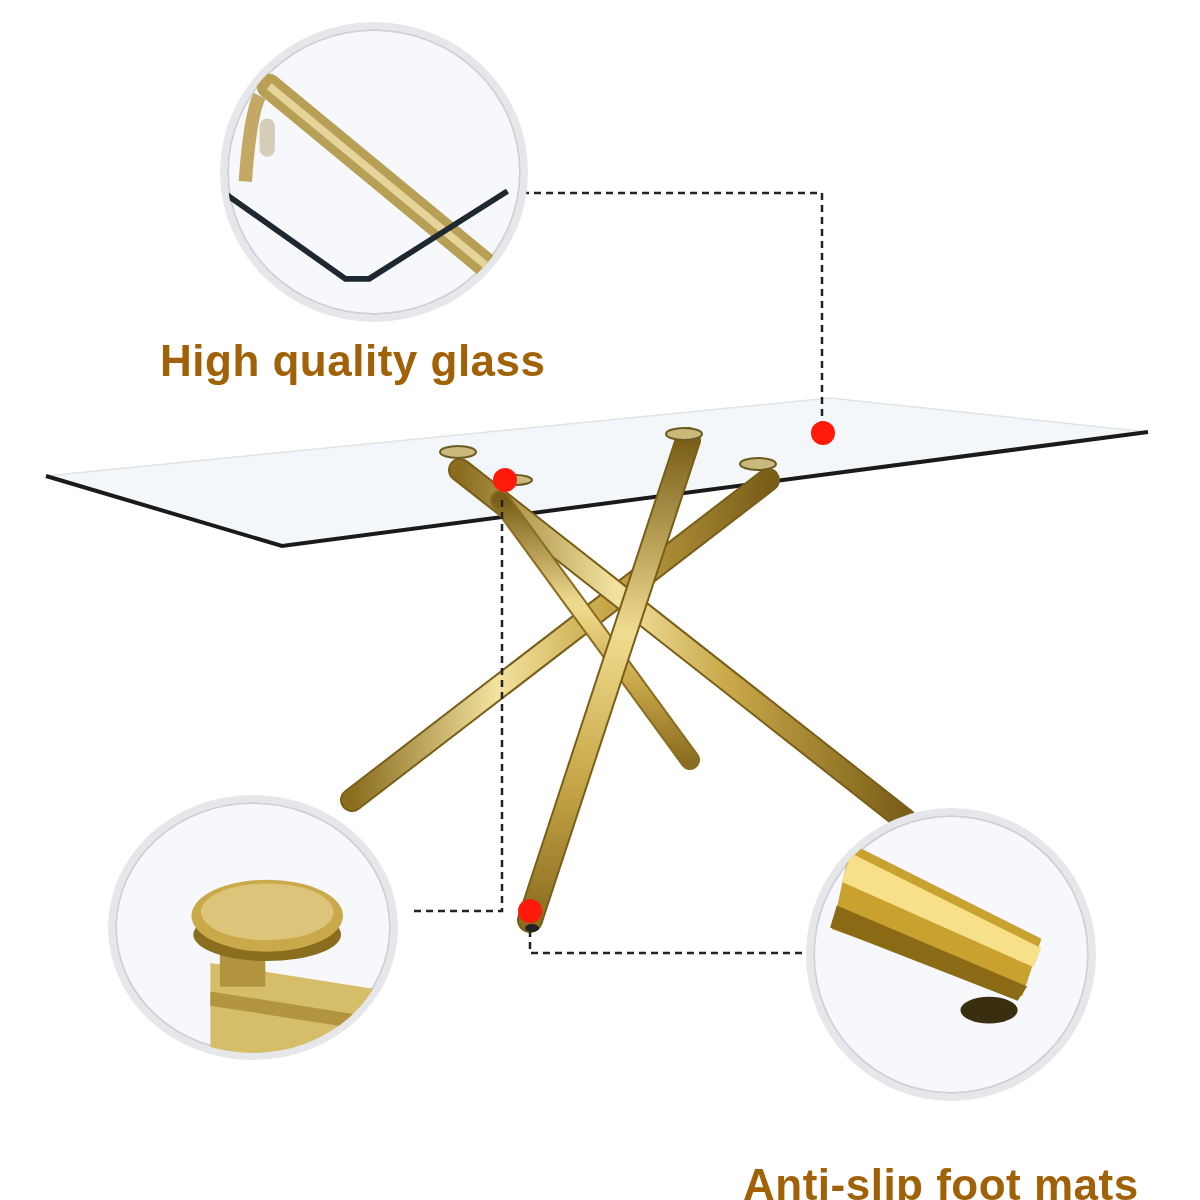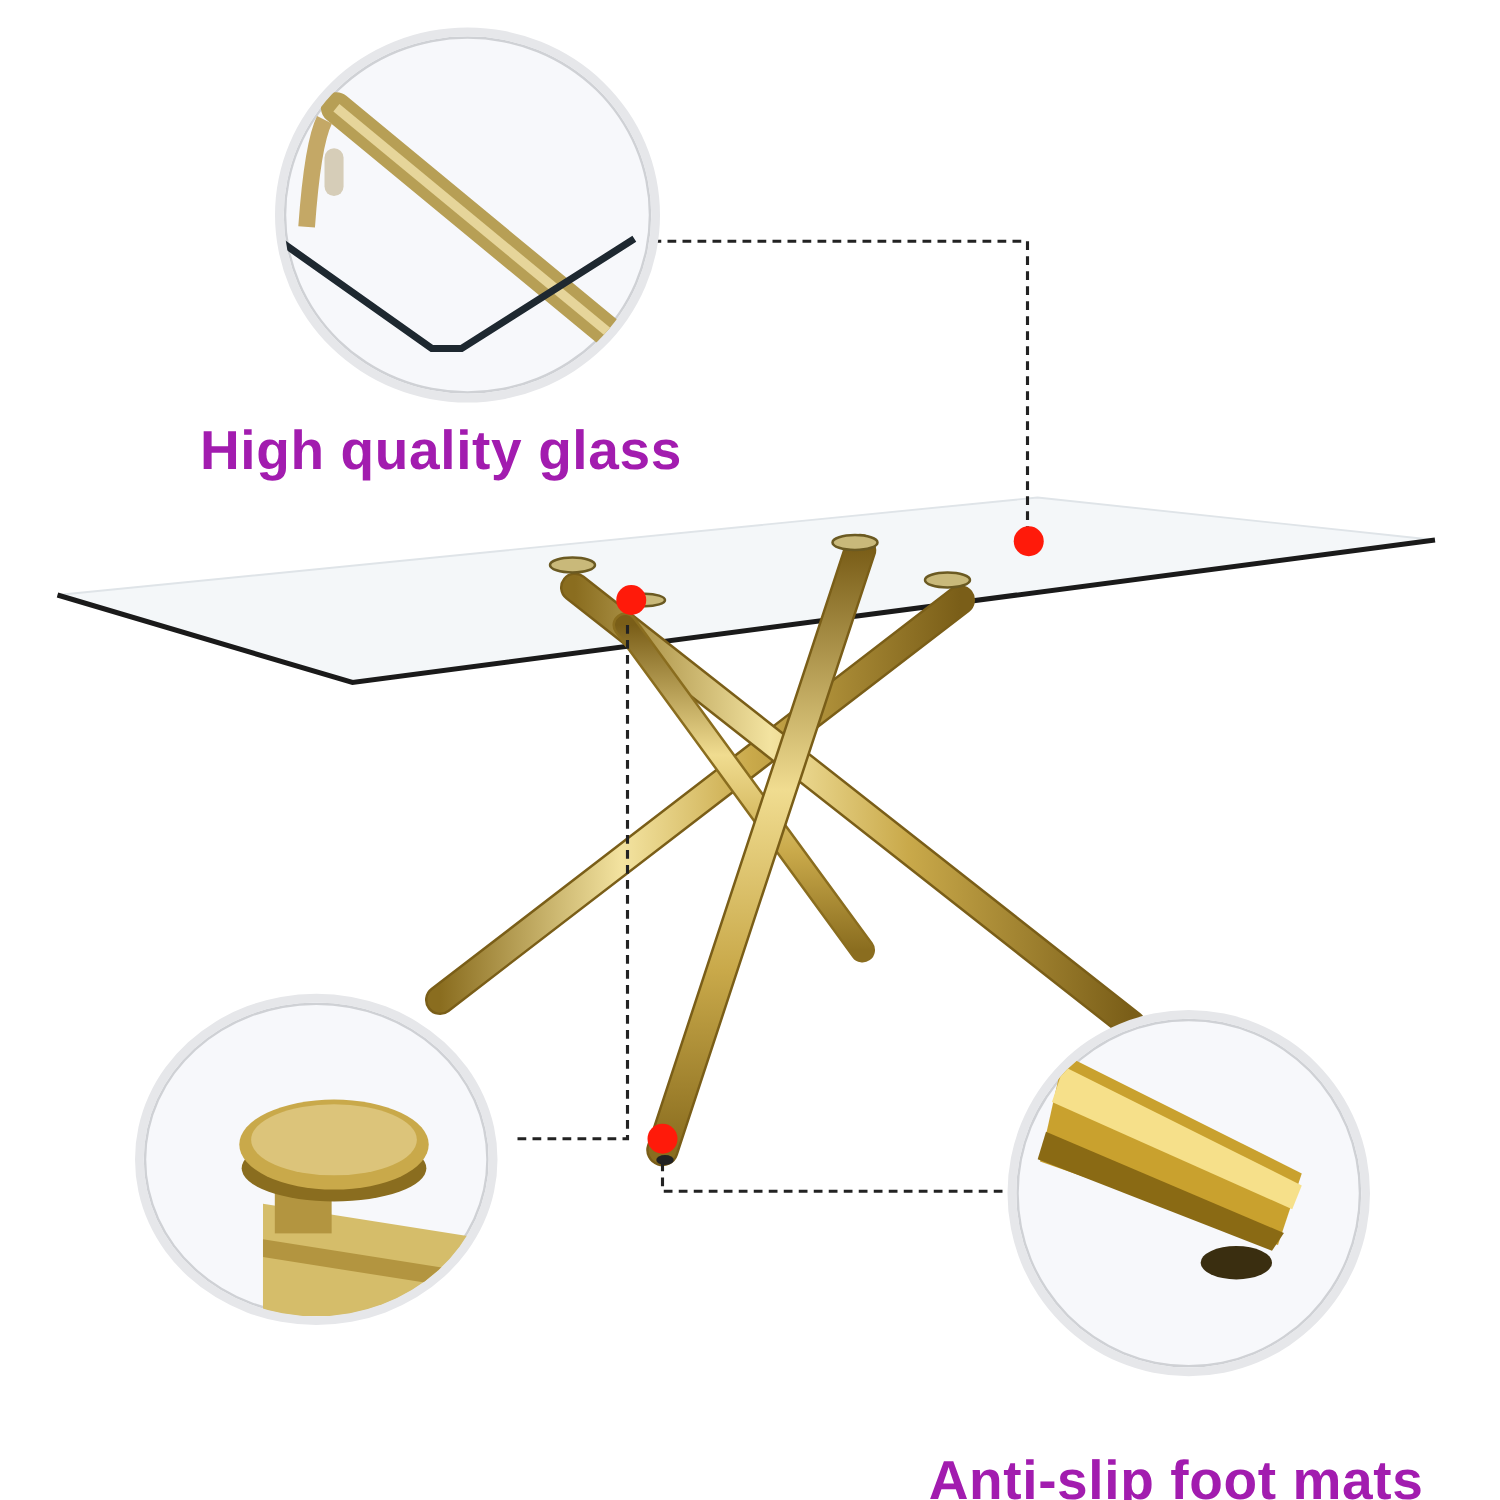--- a/index.html
+++ b/index.html
@@ -1,19 +1,19 @@
 <!DOCTYPE html>
 <html><head>
 <meta charset="utf-8">
 <style>
   html, body { margin: 0; padding: 0; background: #ffffff; }
   body { width: 1200px; height: 1200px; position: relative; overflow: hidden;
          font-family: "Liberation Sans", "DejaVu Sans", sans-serif; }
   .stage { position: absolute; left: 0; top: 0; width: 1200px; height: 1200px; }
-  .label { position: absolute; color: #a21caf; font-weight: bold; white-space: nowrap;
+  .label { position: absolute; color: #a16207; font-weight: bold; white-space: nowrap;
            font-family: "Liberation Sans", "DejaVu Sans", sans-serif; letter-spacing: 0.5px; }
   .lbl-glass { left: 160px; top: 336px; font-size: 44px; }
   .lbl-support { left: 90px; top: 1072px; font-size: 44px; }
   .lbl-foot { left: 743px; top: 1116px; font-size: 44px; margin-top: 44px; }
   .zoom-circle { position: absolute; border-radius: 50%; background: #f7f8fb;
                  border: 7px solid #e6e7ea; box-sizing: border-box; overflow: hidden;
                  box-shadow: inset 0 0 0 2px #cfd1d5; }
   .c-glass { left: 220px; top: 22px; width: 308px; height: 300px; }
   .c-support { left: 108px; top: 795px; width: 290px; height: 265px; }
   .c-foot { left: 806px; top: 808px; width: 290px; height: 293px; }

